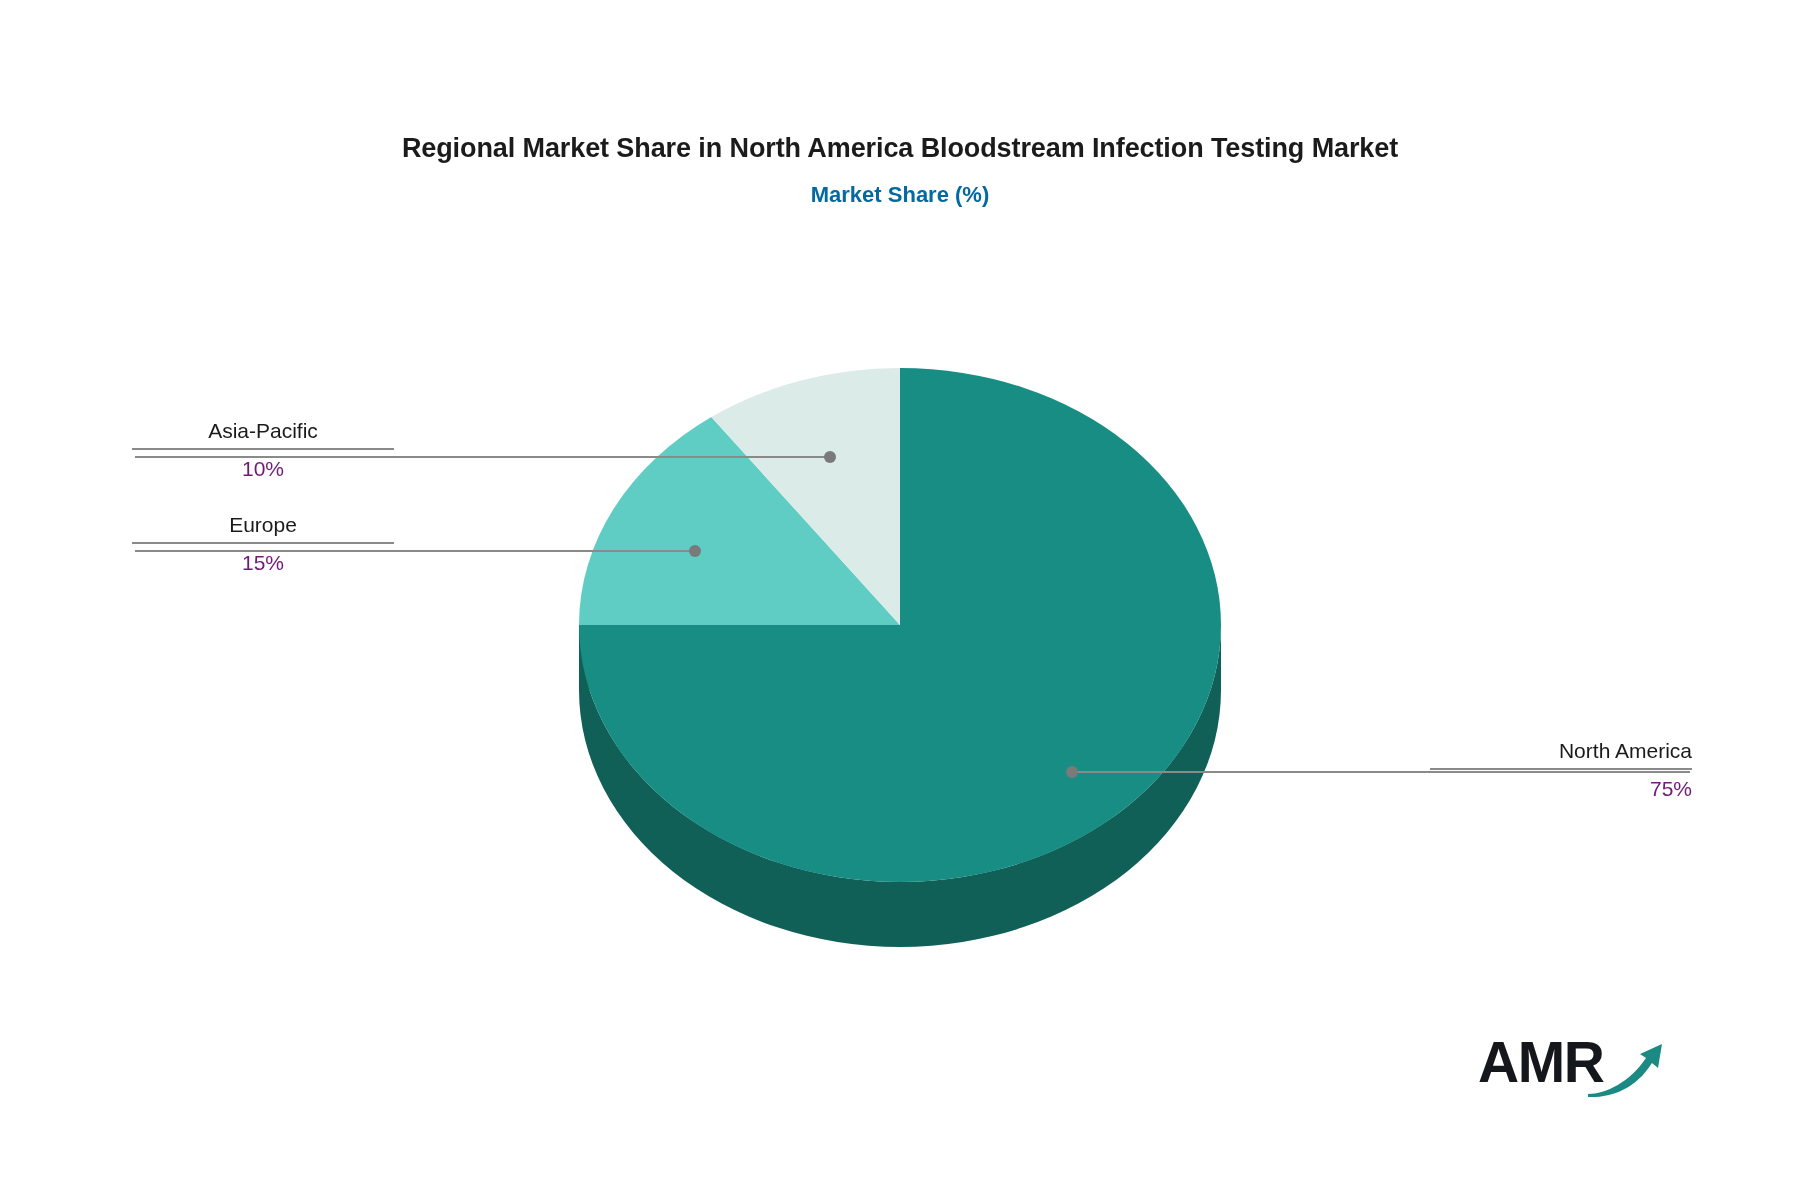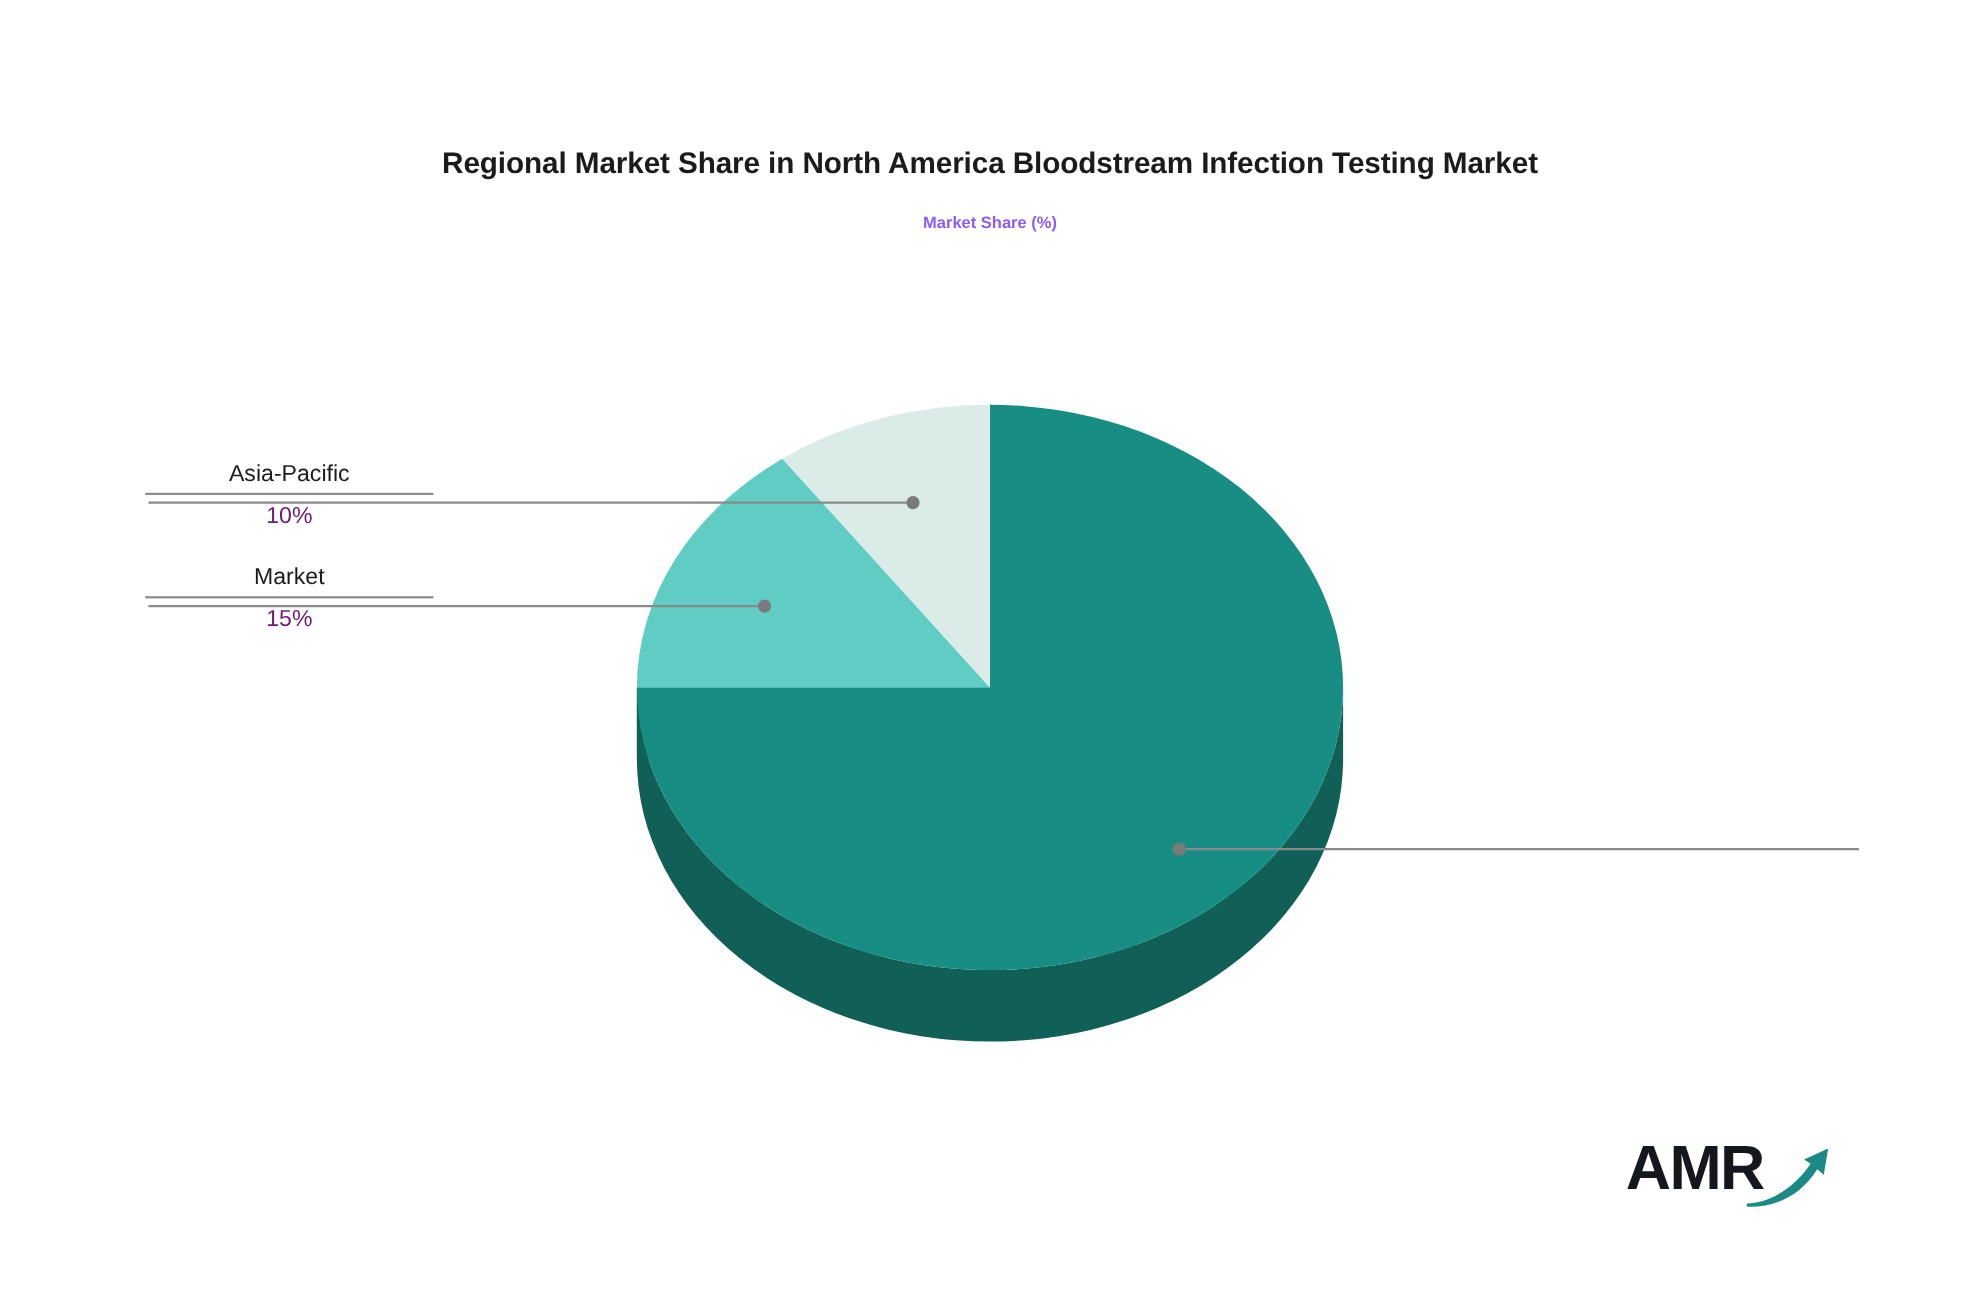--- a/index.html
+++ b/index.html
@@ -37,24 +37,24 @@
   .chart-title {
     font-size: 27px;
     font-weight: bold;
     color: #1b1b1b;
     letter-spacing: -0.1px;
     line-height: 1.2;
     margin: 0;
     white-space: nowrap;
   }
   .chart-subtitle {
-    font-size: 15px;
+    font-size: 22px;
     font-weight: bold;
-    color: #8b5cf6;
-    margin: 12px;
+    color: #0369a1;
+    margin: 0;
     padding-top: 18px;
     line-height: 1.2;
     white-space: nowrap;
   }
 
   
   #pie-svg {
     position: absolute;
     left: 0;
     top: 0;
@@ -175,25 +175,30 @@
     <circle cx="1072" cy="772" r="6" fill="#7a7a7a"></circle>
   </svg>
 
   <div class="callout left" id="callout-asia-pacific">
     <div class="cl-name">Asia-Pacific</div>
     <div class="cl-rule"></div>
     <div class="cl-value">10%</div>
   </div>
 
   <div class="callout left" id="callout-europe">
-    <div class="cl-name">Market</div>
+    <div class="cl-name">Europe</div>
     <div class="cl-rule"></div>
     <div class="cl-value">15%</div>
   </div>
 
+  <div class="callout right" id="callout-north-america">
+    <div class="cl-name">North America</div>
+    <div class="cl-rule"></div>
+    <div class="cl-value">75%</div>
+  </div>
 
   <div id="amr-logo">
     <div class="amr-word">AMR</div>
     <svg width="82" height="62" viewBox="0 0 82 62">
       <path d="M2,58 C20,58 44,46 60,22 L54,18 L76,8 L72,32 L66,27 C49,54 24,62 2,61 Z" fill="#1b8a84"></path>
     </svg>
   </div>
 
 </div>
 

